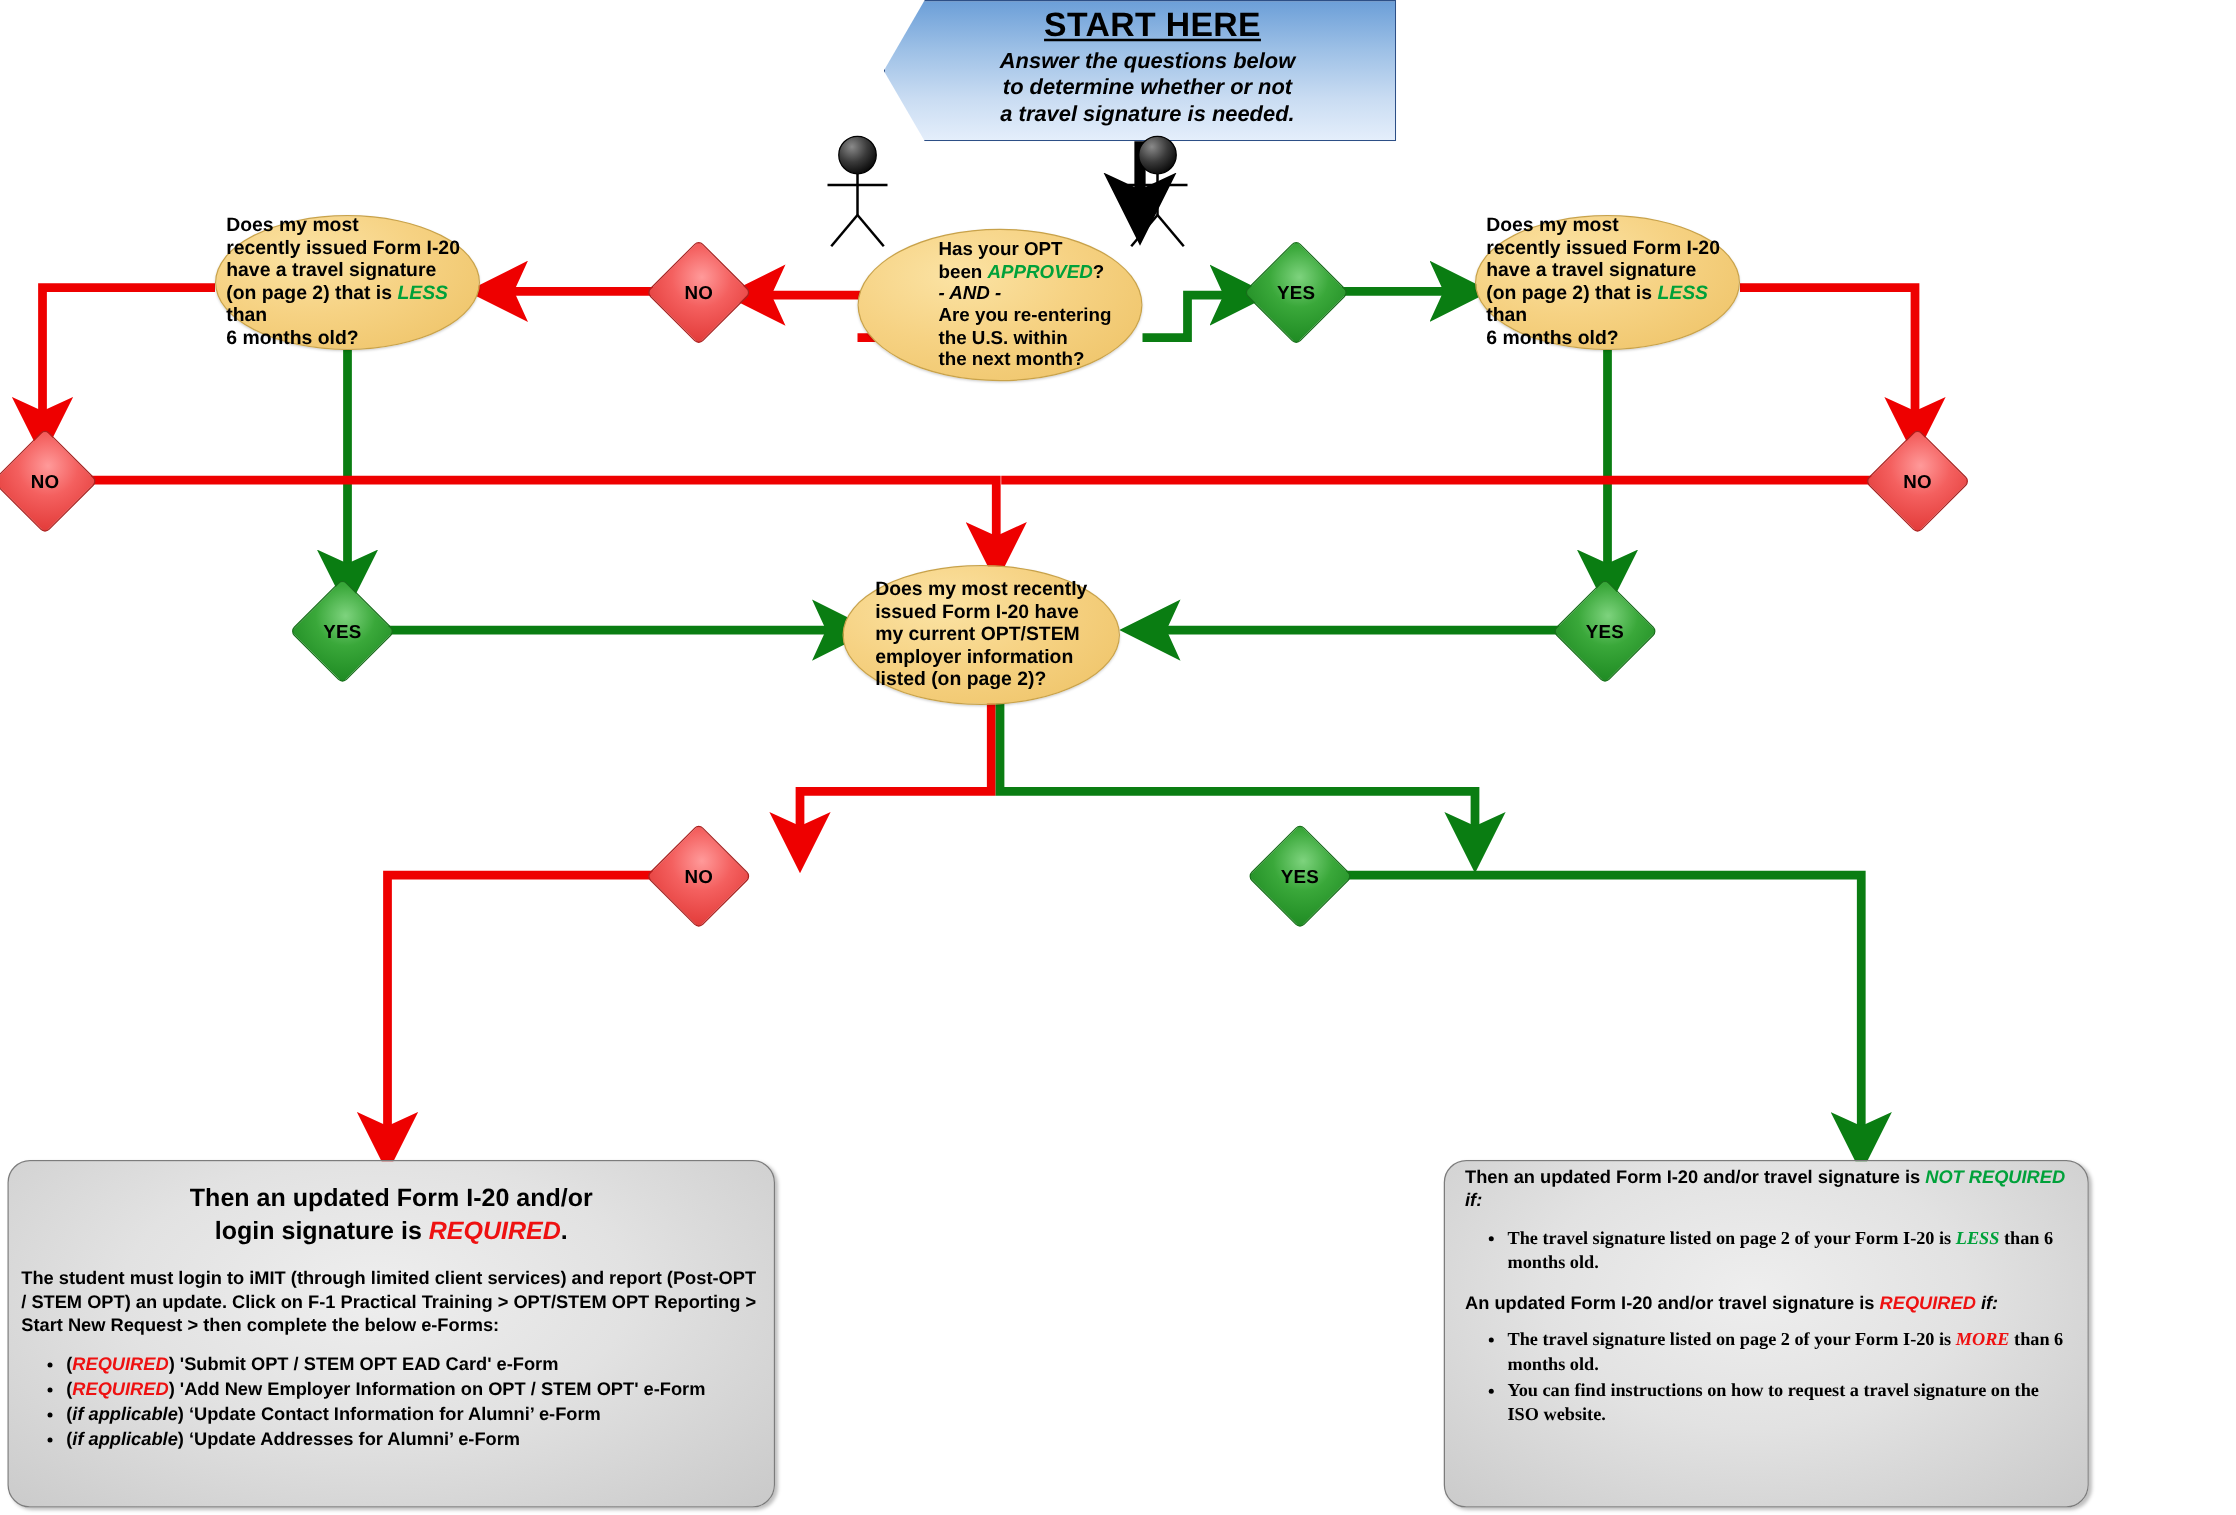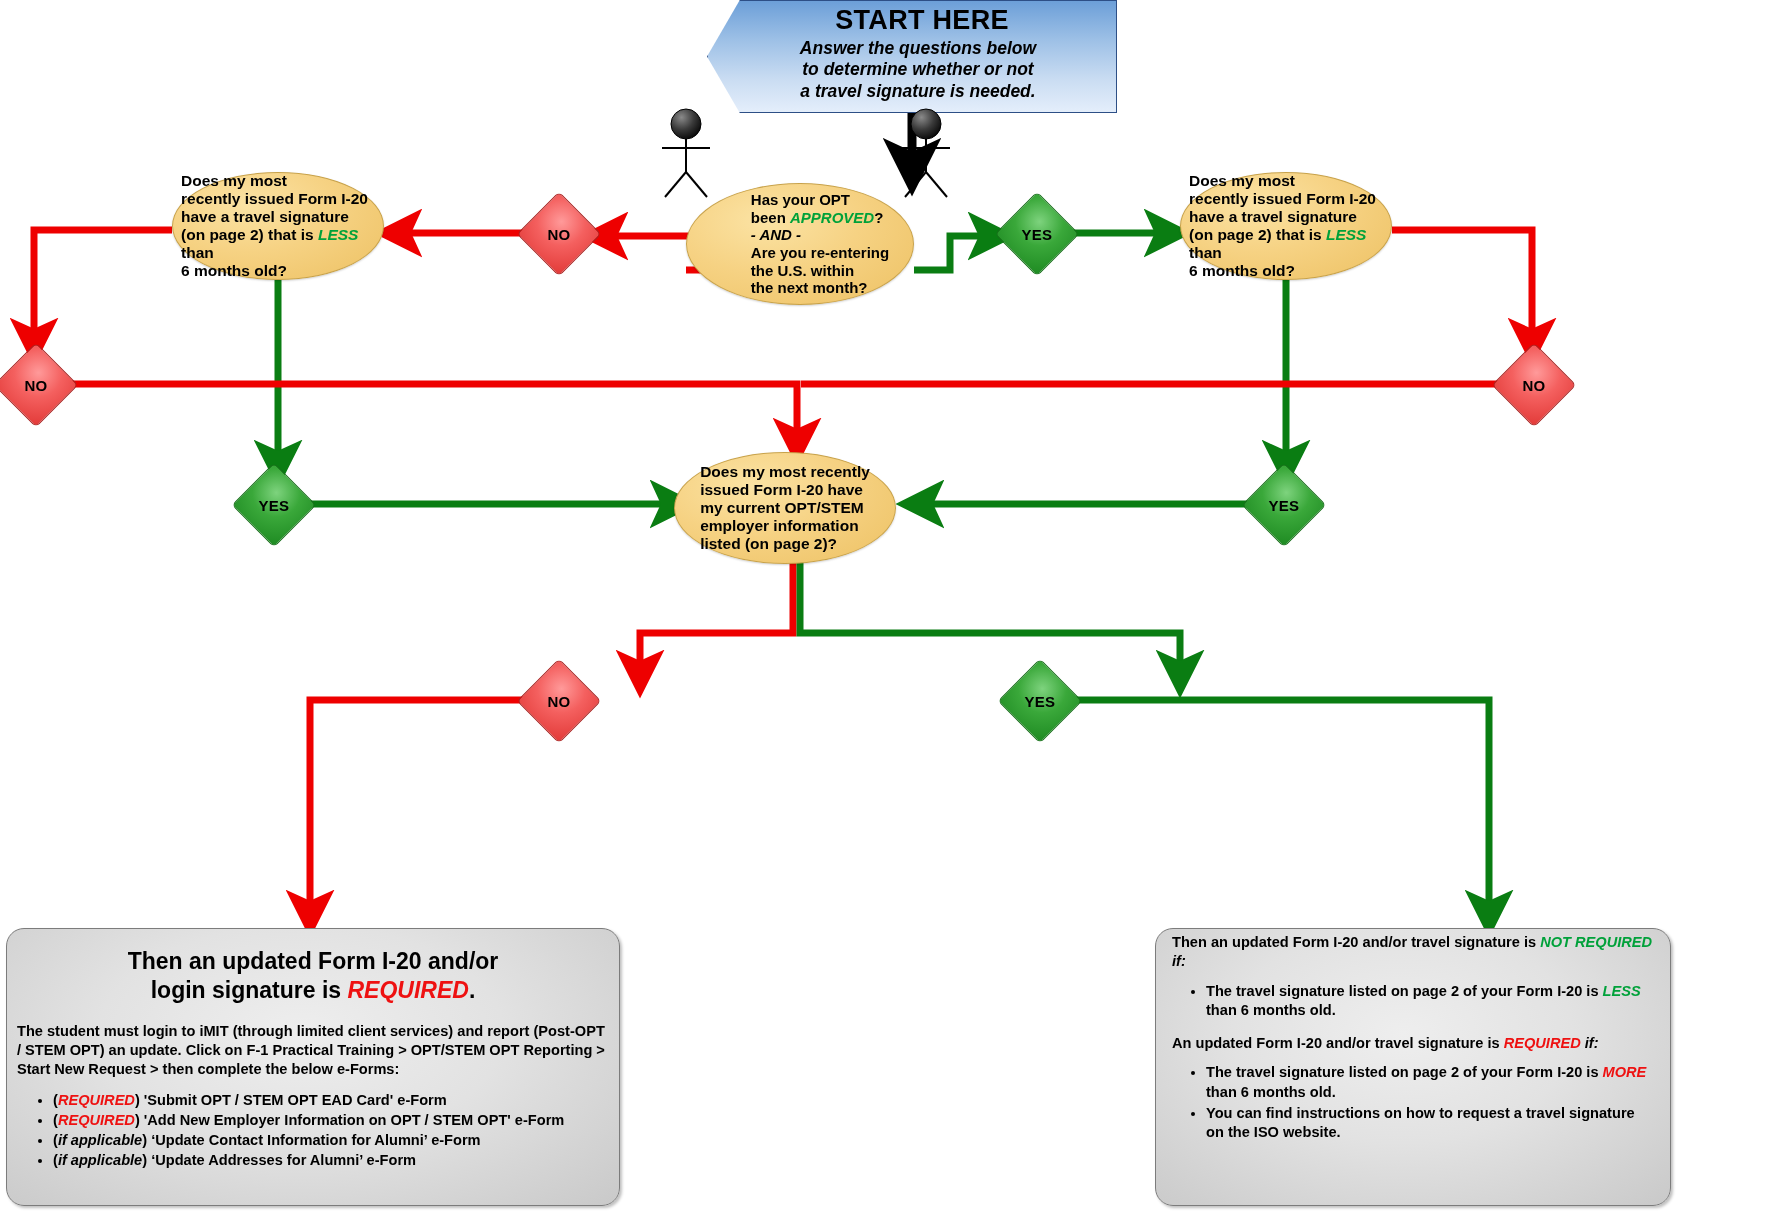--- a/index.html
+++ b/index.html
@@ -43,20 +43,21 @@
     flex-direction: column;
     align-items: center;
     justify-content: flex-start;
     padding-top: 4px;
     text-align: center;
     color: #000;
   }
   .start-title {
     font-size: 27px;
     font-weight: bold;
+    text-decoration: underline;
     letter-spacing: 0.3px;
     margin-left: 20px;
   }
   .start-sub {
     font-size: 17.5px;
     font-weight: bold;
     font-style: italic;
     line-height: 1.22;
     margin-top: 2px;
     margin-left: 12px;
@@ -149,21 +150,21 @@
   }
   #box-notrequired {
     left: 1155px;
     top: 928px;
     width: 516px;
     height: 278px;
     padding: 4px 16px 10px 16px;
   }
   .rb-head {
     text-align: center;
-    font-size: 23px;
+    font-size: 20px;
     font-weight: bold;
     line-height: 1.28;
     margin-bottom: 16px;
   }
   .rb-para {
     font-size: 14.6px;
     font-weight: bold;
     line-height: 1.30;
     margin-bottom: 12px;
   }
@@ -181,21 +182,21 @@
     line-height: 1.32;
     margin-bottom: 10px;
   }
   .rb-list-r {
     margin: 0 0 14px 0;
     padding-left: 34px;
     font-size: 14.6px;
     font-weight: bold;
     line-height: 1.32;
   }
-  .rb-list-r li { margin-bottom: 2px; }
+  .rb-list-r li { margin-bottom: 2px; font-family: Liberation Serif, serif; }
 </style>
 </head>
 <body>
 
 <div id="canvas">
 
   <svg id="edges" viewBox="0 0 1789 1212">
     <defs>
       <marker id="arrRed" markerWidth="7" markerHeight="7" refX="3.2" refY="3.5" orient="auto">
         <path d="M0,0 L7,3.5 L0,7 L1.6,3.5 Z" fill="#ee0000"></path>

